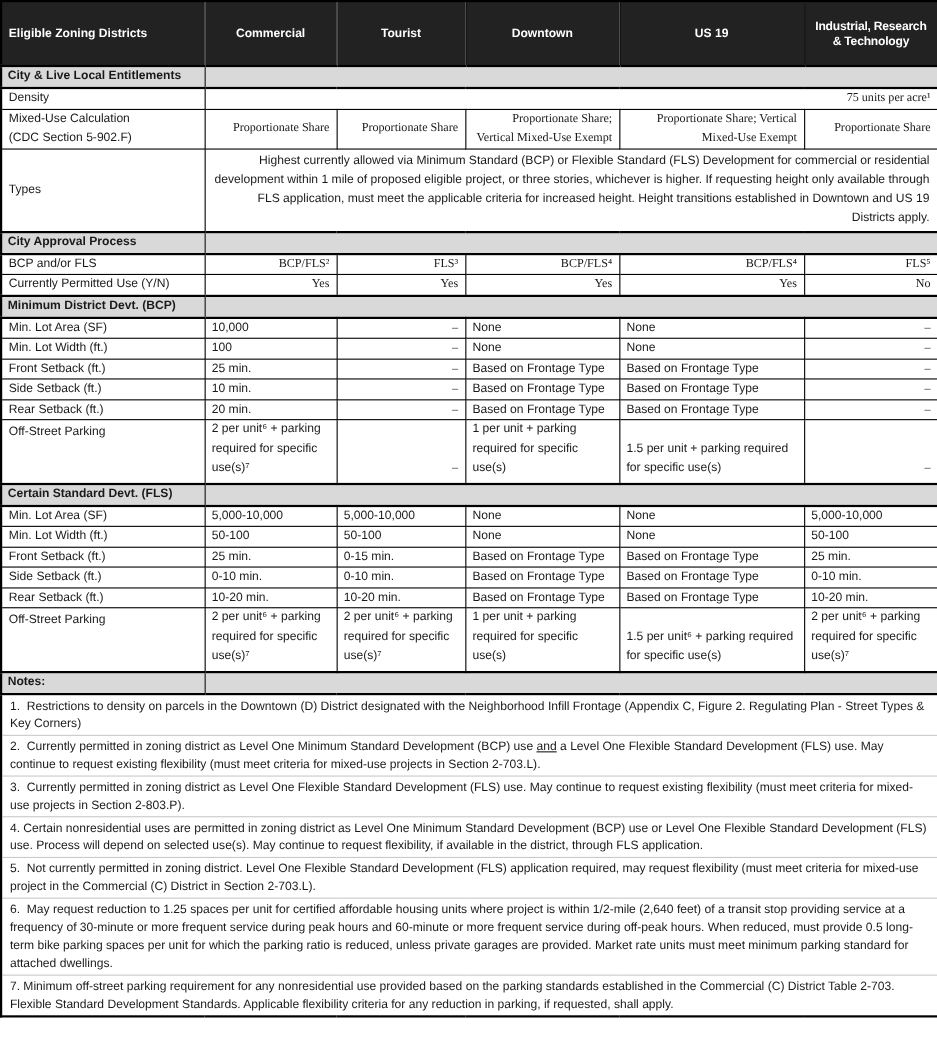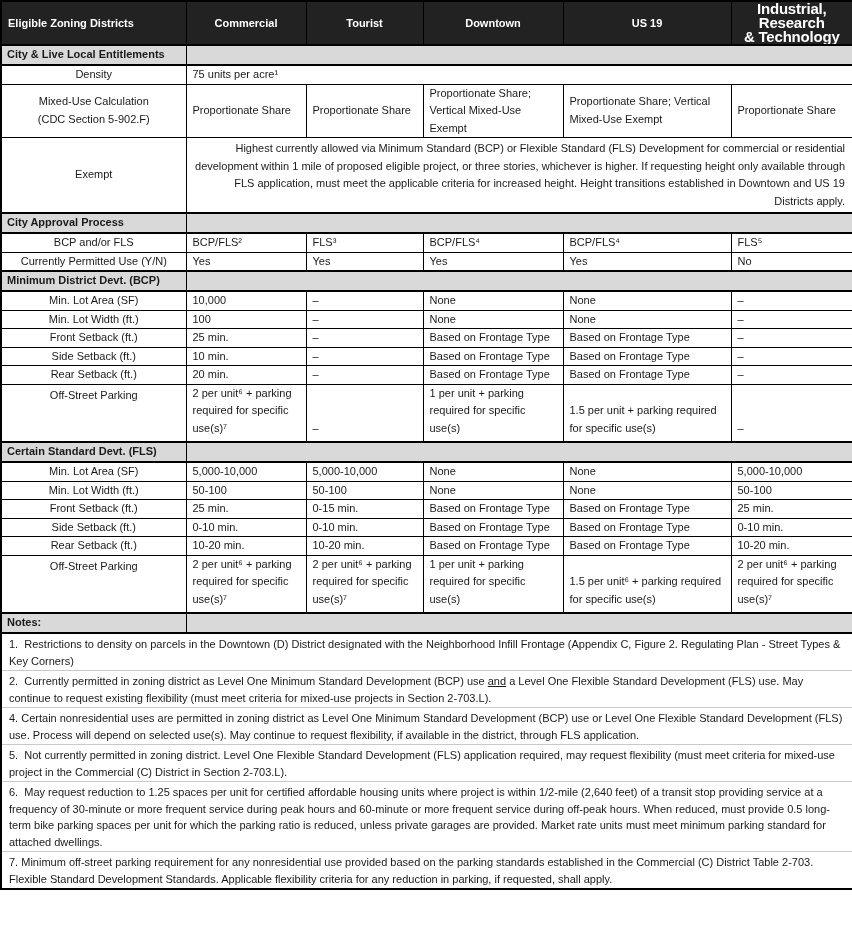--- a/index.html
+++ b/index.html
@@ -31,32 +31,32 @@
     color: var(--header-text, #fff);
     font-weight: bold;
     text-align: center;
     height: 33px;
     line-height: 14px;
     border-bottom: 2px solid var(--border, #000);
     white-space: pre-line;
   }
   thead th + th { border-left: 1px solid #e0e0e0; }
   thead th.corner { text-align: left; padding-left: 6px; white-space: normal; margin-top: 21px; }
-  thead th.narrow { font-size: 15px; letter-spacing: -0.2px; padding: 0 2px; }
+  thead th.narrow { font-size: 11px; letter-spacing: -0.2px; padding: 12px 2px; }
   tr.sec td {
     background: var(--section-bg, #d9d9d9);
     font-weight: bold;
     border-top: 2px solid var(--border, #000);
     border-bottom: 2px solid var(--border, #000);
     height: 18px;
     text-align: left;
     padding-left: 5px;
   }
-  td.label { text-align: center; padding-left: 6px; white-space: pre-line; margin-top: 41px; }
-  td.c { text-align: left; }
+  td.label { text-align: left; padding-left: 6px; white-space: pre-line; margin-top: 41px; }
+  td.c { text-align: right; font-family: Liberation Serif, serif; }
   td.span-left { padding: 2px 7px; text-align: right; }
   tr.tall { height: 52px; }
   tr.tall td { vertical-align: bottom; padding-bottom: 4px; }
   tr.tall td.label { vertical-align: top; padding-top: 2px; }
   tr.note td {
     border-left: none; border-right: none;
     border-top: 1px solid var(--note-divider, #c9c9c9);
     border-bottom: 1px solid var(--note-divider, #c9c9c9);
     padding: 2px 7px 1px 7px;
     line-height: 16.5px;
@@ -101,21 +101,21 @@
       <tr>
         <td class="label">Mixed-Use Calculation
 (CDC Section 5-902.F)</td>
         <td class="c">Proportionate Share</td>
         <td class="c">Proportionate Share</td>
         <td class="c">Proportionate Share; Vertical Mixed-Use Exempt</td>
         <td class="c">Proportionate Share; Vertical Mixed-Use Exempt</td>
         <td class="c">Proportionate Share</td>
       </tr>
       <tr>
-        <td class="label">Exempt</td>
+        <td class="label">Types</td>
         <td class="span-left" colspan="5">Highest currently allowed via Minimum Standard (BCP) or Flexible Standard (FLS) Development for commercial or residential development within 1 mile of proposed eligible project, or three stories, whichever is higher. If requesting height only available through FLS application, must meet the applicable criteria for increased height. Height transitions established in Downtown and US 19 Districts apply.</td>
       </tr>
       <tr class="sec">
         <td>City Approval Process</td>
         <td colspan="5"></td>
       </tr>
       <tr>
         <td class="label">BCP and/or FLS</td>
         <td class="c">BCP/FLS²</td>
         <td class="c">FLS³</td>
@@ -239,20 +239,23 @@
         <td>Notes:</td>
         <td colspan="5"></td>
       </tr>
       <tr class="note">
         <td colspan="6">1.  Restrictions to density on parcels in the Downtown (D) District designated with the Neighborhood Infill Frontage (Appendix C, Figure 2. Regulating Plan - Street Types &amp; Key Corners)</td>
       </tr>
       <tr class="note">
         <td colspan="6">2.  Currently permitted in zoning district as Level One Minimum Standard Development (BCP) use <u>and</u> a Level One Flexible Standard Development (FLS) use. May continue to request existing flexibility (must meet criteria for mixed-use projects in Section 2-703.L).</td>
       </tr>
       <tr class="note">
+        <td colspan="6">3.  Currently permitted in zoning district as Level One Flexible Standard Development (FLS) use. May continue to request existing flexibility (must meet criteria for mixed-use projects in Section 2-803.P).</td>
+      </tr>
+      <tr class="note">
         <td colspan="6">4. Certain nonresidential uses are permitted in zoning district as Level One Minimum Standard Development (BCP) use or Level One Flexible Standard Development (FLS) use. Process will depend on selected use(s). May continue to request flexibility, if available in the district, through FLS application.</td>
       </tr>
       <tr class="note">
         <td colspan="6">5.  Not currently permitted in zoning district. Level One Flexible Standard Development (FLS) application required, may request flexibility (must meet criteria for mixed-use project in the Commercial (C) District in Section 2-703.L).</td>
       </tr>
       <tr class="note">
         <td colspan="6">6.  May request reduction to 1.25 spaces per unit for certified affordable housing units where project is within 1/2-mile (2,640 feet) of a transit stop providing service at a frequency of 30-minute or more frequent service during peak hours and 60-minute or more frequent service during off-peak hours. When reduced, must provide 0.5 long-term bike parking spaces per unit for which the parking ratio is reduced, unless private garages are provided. Market rate units must meet minimum parking standard for attached dwellings.</td>
       </tr>
       <tr class="note">
         <td colspan="6">7. Minimum off-street parking requirement for any nonresidential use provided based on the parking standards established in the Commercial (C) District Table 2-703. Flexible Standard Development Standards. Applicable flexibility criteria for any reduction in parking, if requested, shall apply.</td>

